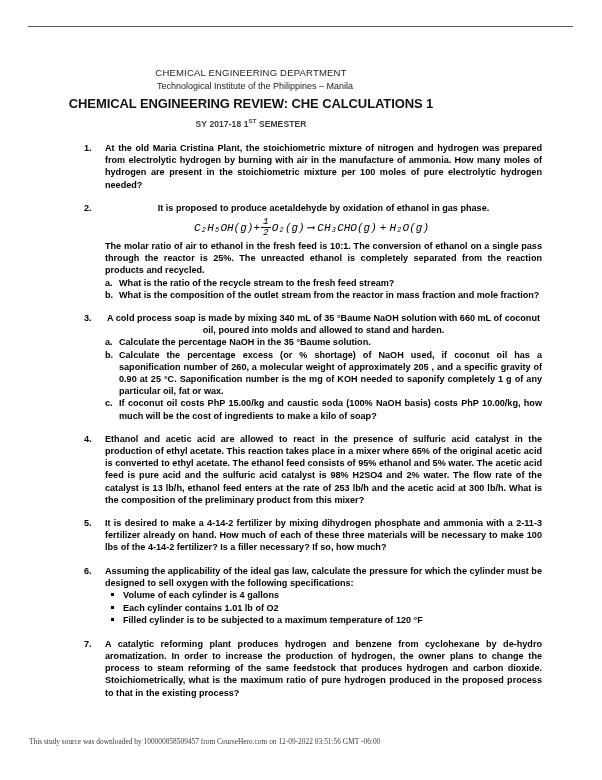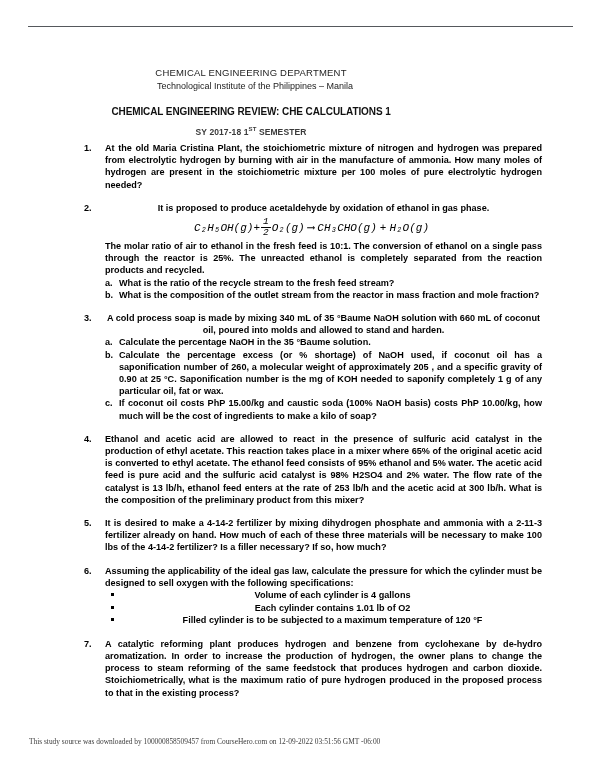--- a/index.html
+++ b/index.html
@@ -43,26 +43,26 @@
     color: #222;
   }
   .inst {
     font-size: 9px;
     font-weight: normal;
     line-height: 14px;
     color: #222;
     padding-left: 8px;
   }
   .review-title {
-    font-size: 10px;
+    font-size: 13px;
     font-weight: bold;
     line-height: 20px;
     letter-spacing: -0.1px;
     color: #111;
-    margin-top: 9px;
+    margin-top: 1px;
   }
   .semester {
     font-size: 8.5px;
     font-weight: bold;
     line-height: 14px;
     color: #3a3a3a;
     letter-spacing: 0.1px;
   }
   .semester sup {
     font-size: 6px;
@@ -124,21 +124,20 @@
     margin: 0;
     padding: 0;
     list-style: none;
   }
   .bullet {
     position: relative;
     padding-left: 18px;
     font-size: 9.1px;
     font-weight: bold;
     line-height: 12.6px;
-    text-align: center;
   }
   .bullet .sq {
     position: absolute;
     left: 6px;
     top: 4px;
     width: 3px;
     height: 3px;
     background: #000;
   }
 

